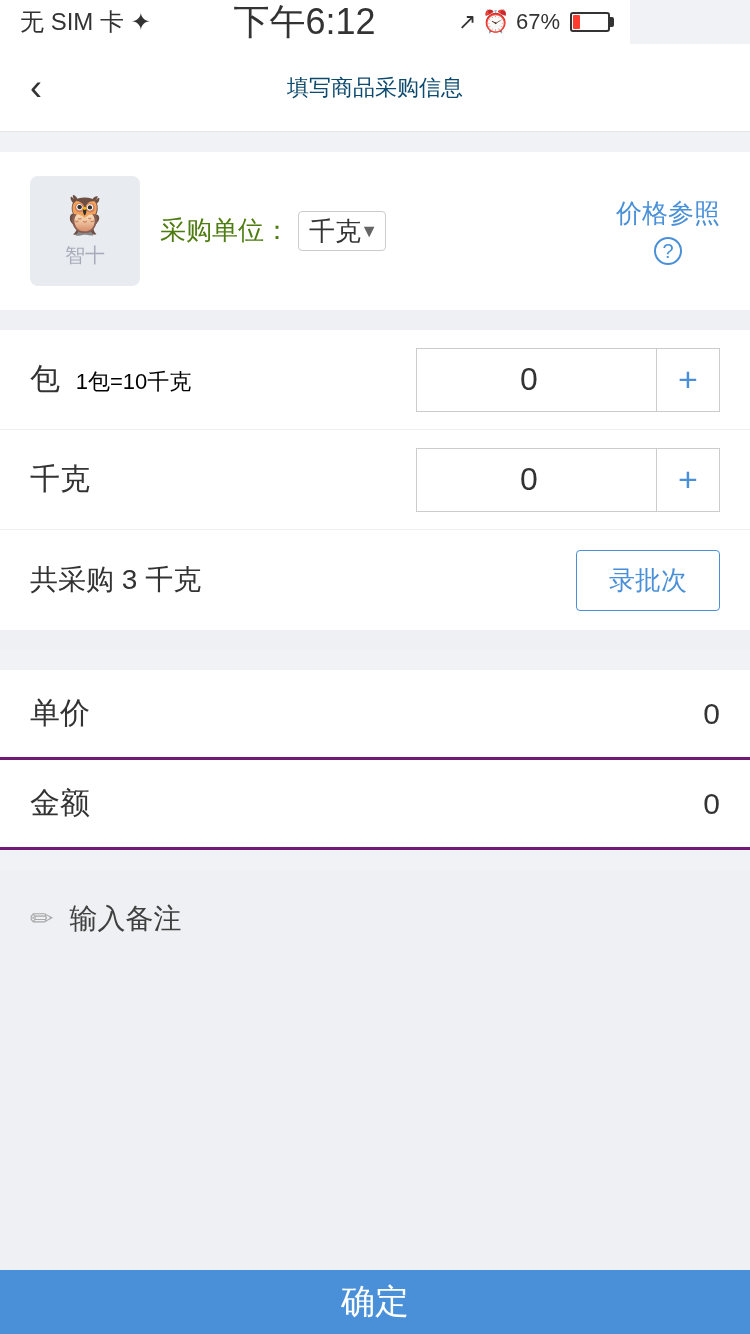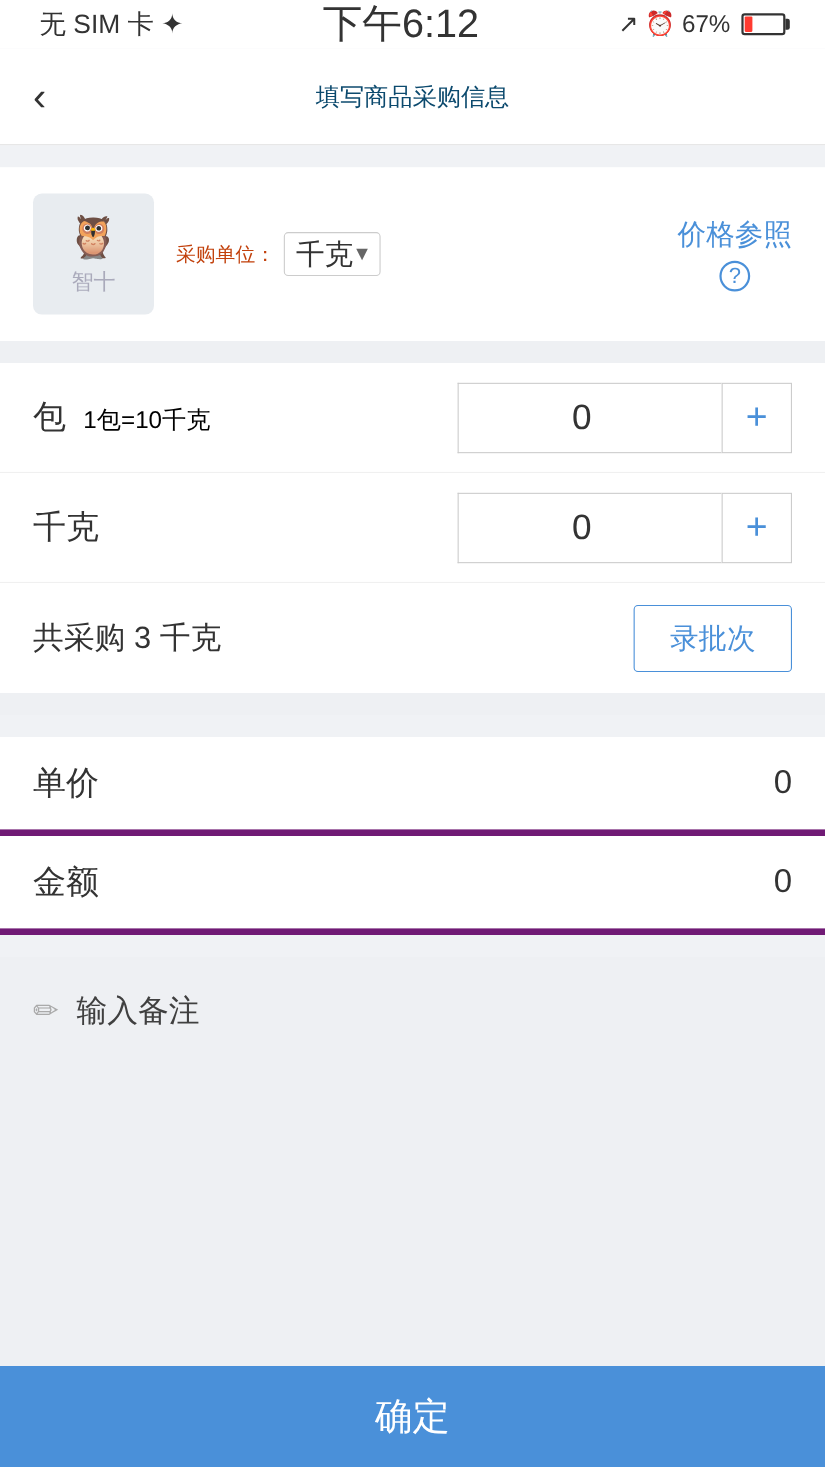--- a/index.html
+++ b/index.html
@@ -8,27 +8,27 @@
       width: 750px;
       min-height: 1334px;
       font-family: -apple-system, "PingFang SC", "Helvetica Neue", sans-serif;
       background: #f0f2f5;
       font-size: 28px;
       color: #333;
     }
 
     
     .status-bar {
-      width: 750px;
+      width: 630px;
       height: 44px;
       background: #fff;
       display: flex;
       align-items: center;
       justify-content: space-between;
-      padding: 0 36px;
+      padding: 0 20px;
       font-size: 24px;
       color: #333;
     }
     .status-left { display: flex; align-items: center; gap: 8px; }
     .status-center { font-size: 36px; font-weight: 400; }
     .status-right { display: flex; align-items: center; gap: 6px; font-size: 22px; }
     .battery-icon {
       display: inline-block;
       width: 40px;
       height: 20px;
@@ -136,22 +136,22 @@
       cursor: pointer;
       white-space: nowrap;
     }
     .purchase-unit-row {
       display: flex;
       align-items: center;
       justify-content: space-between;
       margin-top: 20px;
     }
     .unit-label {
-      font-size: 18px;
-      color: #c2410c;
+      font-size: 26px;
+      color: #4d7c0f;
     }
     .unit-select {
       border: 1px solid #ccc;
       border-radius: 4px;
       padding: 4px 24px 4px 10px;
       font-size: 26px;
       color: #333;
       background: #fff;
       appearance: none;
       -webkit-appearance: none;
@@ -278,21 +278,21 @@
     .price-section {
       background: #fff;
       margin-top: 20px;
     }
     .price-row {
       display: flex;
       align-items: center;
       justify-content: space-between;
       padding: 15px 30px;
       height: 90px;
-      border-bottom: 6px solid #701a75;
+      border-bottom: 3px solid #701a75;
     }
     .price-label {
       font-size: 30px;
       color: #333;
     }
     .price-value {
       font-size: 30px;
       color: #333;
     }
 
@@ -321,21 +321,21 @@
       height: 300px;
       background: #eef0f3;
     }
 
     
     .bottom-btn {
       position: fixed;
       bottom: 0;
       left: 0;
       width: 750px;
-      height: 92px;
+      height: 64px;
       background: #4a90d9;
       display: flex;
       align-items: center;
       justify-content: center;
       font-size: 34px;
       color: #fff;
       cursor: pointer;
       z-index: 100;
     }
   </style>

